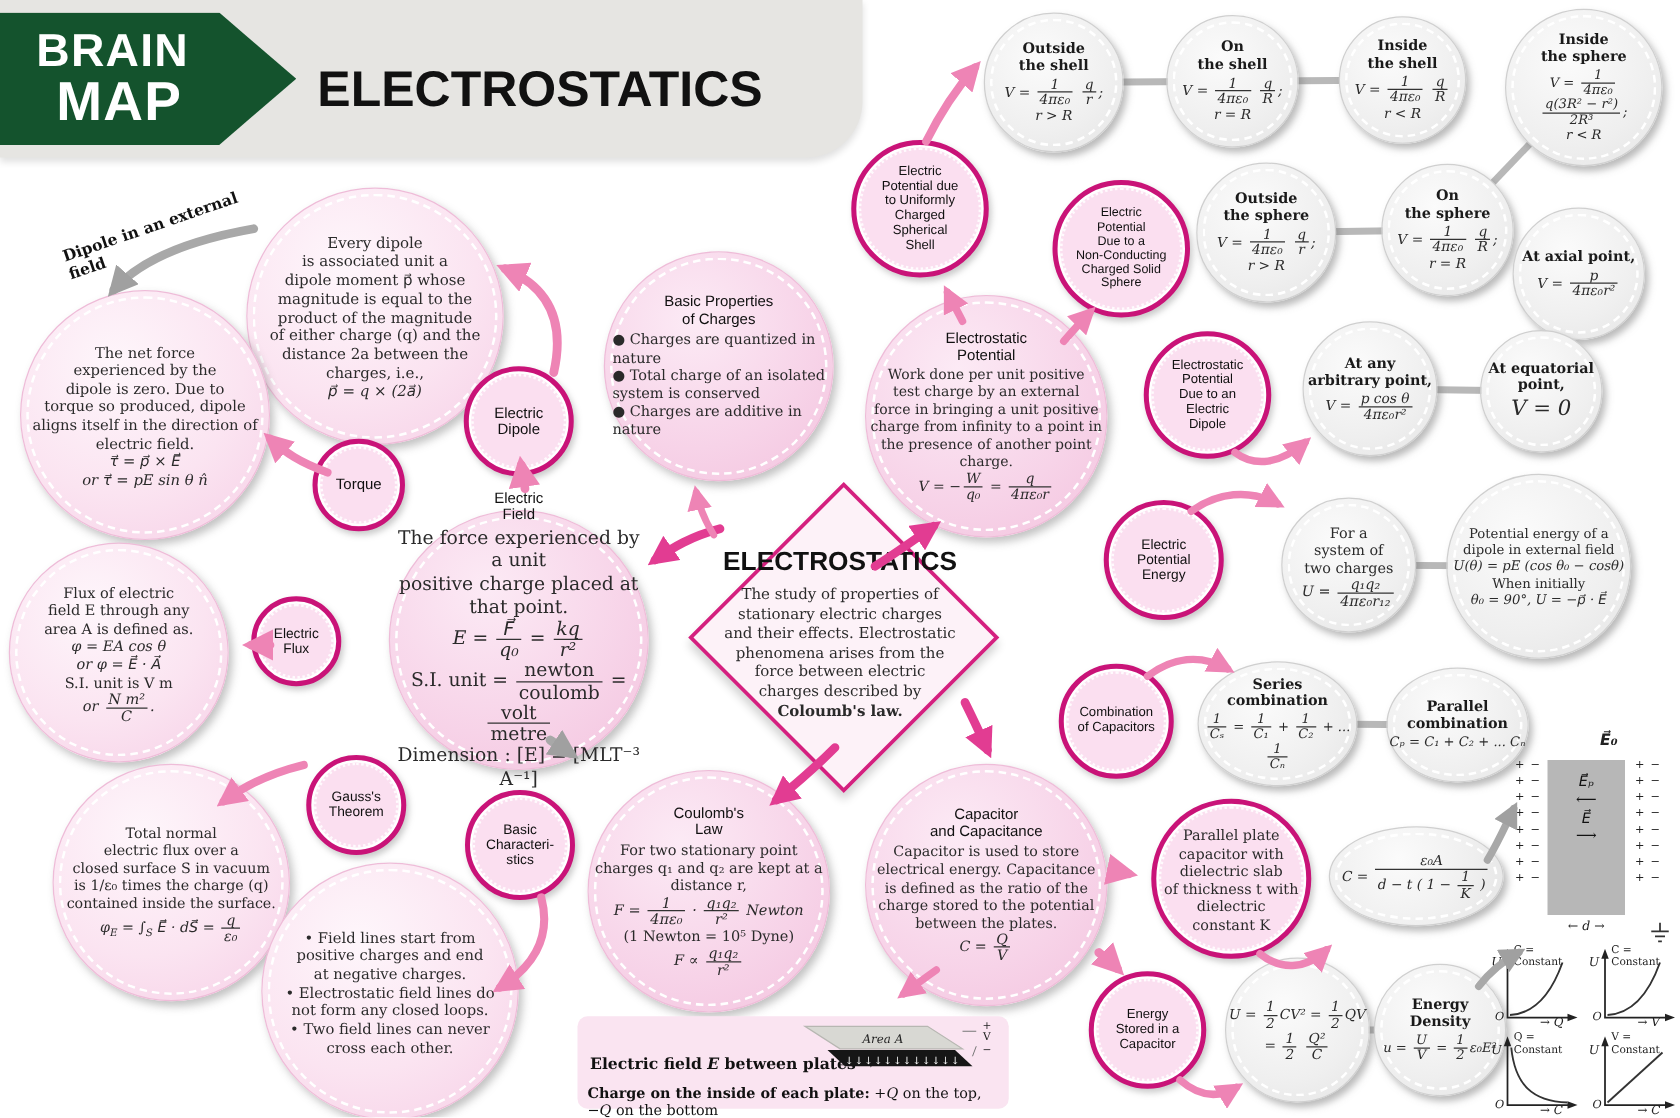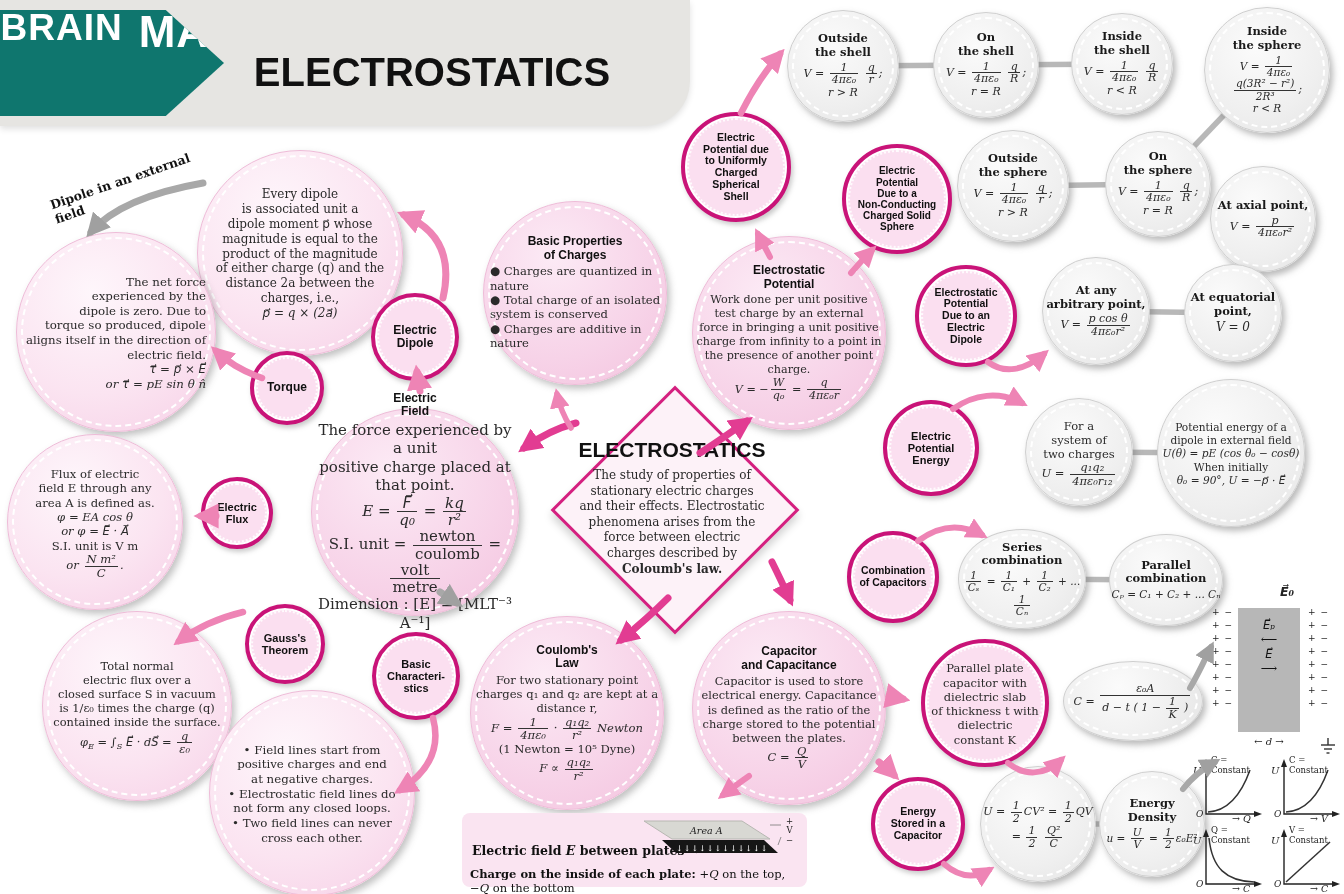--- a/index.html
+++ b/index.html
@@ -1,42 +1,42 @@
 <!DOCTYPE html>
 <html><head>
 <meta charset="utf-8">
 <style>
   html,body{margin:0;padding:0;background:#fff;}
   .canvas{position:relative;width:1344px;height:894px;overflow:hidden;background:#fff;
           font-family:"DejaVu Serif","DejaVu Sans",serif;color:#222;}
   
   .header-bar{position:absolute;left:0;top:0;width:690px;height:126px;background:#e6e5e2;
               border-radius:0 0 45px 0;z-index:5;box-shadow:0 3px 6px rgba(0,0,0,.12);}
-  .brand{position:absolute;left:0;top:10px;width:208px;height:106px;background:#0f766e;
+  .brand{position:absolute;left:0;top:10px;width:208px;height:106px;background:#14532d;
          clip-path:polygon(0 0,74% 0,100% 50%,74% 100%,0 100%);z-index:6;color:#fff;
          font-family:"Liberation Sans","DejaVu Sans",sans-serif;font-weight:bold;
-         display:flex;justify-content:center;padding-left:16px;line-height:.98;}
+         display:flex;flex-direction:column;justify-content:center;padding-left:29px;line-height:.98;}
   .brand .b1{font-size:37px;letter-spacing:1px;}
   .brand .b2{font-size:44px;letter-spacing:1px;margin-left:16px;}
   .main-title{position:absolute;left:252px;top:50px;width:360px;z-index:6;text-align:center;
               font-family:"Liberation Sans","DejaVu Sans",sans-serif;font-weight:900;
               font-size:40px;color:#111;letter-spacing:0px;}
   
   .circle{position:absolute;border-radius:50%;box-sizing:border-box;z-index:2;
           display:flex;flex-direction:column;align-items:center;justify-content:center;
           text-align:center;}
   .circle::before{content:"";position:absolute;inset:4px;border:2px dashed #fff;border-radius:50%;pointer-events:none;}
   .pink-big{background:radial-gradient(circle at 38% 30%,#fef6fb 0%,#fbe4f1 55%,#f6cfe6 100%);
             box-shadow:3px 4px 7px rgba(120,120,120,.45);border:1px solid #eebcd8;}
   .pink-strong{background:radial-gradient(circle at 38% 30%,#fceaf5 0%,#f7d3e8 60%,#f3c3de 100%);}
   .gray-c{background:radial-gradient(circle at 40% 32%,#fbfbfb 0%,#efefef 60%,#e4e4e4 100%);
           border:1px solid #cfcfcf;box-shadow:3px 4px 6px rgba(120,120,120,.5);}
   .label-pink{background:#fbdff0;border:4px solid #c91378;box-shadow:0 0 0 2px #fff inset,2px 3px 5px rgba(120,120,120,.4);}
   .label-pink::before{inset:2px;border:2px dotted rgba(255,255,255,.85);}
-  .ttl{font-family:"Liberation Sans","DejaVu Sans",sans-serif;font-weight:bold;color:#101010;
+  .ttl{font-family:"Liberation Sans","DejaVu Sans",sans-serif;font-weight:normal;color:#101010;
        line-height:1.12;font-size:12px;position:relative;z-index:1;}
   .ttl-serif{font-family:"DejaVu Serif","DejaVu Sans",serif;font-weight:bold;color:#1a1a1a;
              line-height:1.2;font-size:11.5px;position:relative;z-index:1;}
   .bdy{font-size:12px;line-height:1.24;color:#2a2a2a;position:relative;z-index:1;margin-top:2px;}
   .bdy .ln{min-height:1em;}
   .fm{font-style:italic;}
   .frac{display:inline-flex;flex-direction:column;vertical-align:middle;line-height:1.08;
         margin:0 2px;text-align:center;}
   .fn{border-bottom:1px solid #333;padding:0 2px;display:block;}
   .fd{padding:0 2px;display:block;}
@@ -128,21 +128,21 @@
         <div class="ln">is associated unit a</div>
         <div class="ln">dipole moment p⃗ whose</div>
         <div class="ln">magnitude is equal to the</div>
         <div class="ln">product of the magnitude</div>
         <div class="ln">of either charge (q) and the</div>
         <div class="ln">distance 2a between the</div>
         <div class="ln">charges, i.e.,</div>
         <div class="ln fm">p⃗ = q × (2a⃗)</div>
       </div>
   </div>
-  <div class="circle pink-big" style="left:16px;top:232px;width:200px;height:200px;text-align:right;">
+  <div class="circle pink-big" style="left:16px;top:232px;width:200px;height:200px;">
     <div class="bdy" style="font-size:11.8px">
         <div class="ln">The net force</div>
         <div class="ln">experienced by the</div>
         <div class="ln">dipole is zero. Due to</div>
         <div class="ln">torque so produced, dipole</div>
         <div class="ln">aligns itself in the direction of</div>
         <div class="ln">electric field.</div>
         <div class="ln fm">τ⃗ = p⃗ × E⃗</div>
         <div class="ln fm">or  τ⃗ = pE sin θ n̂</div>
       </div>
@@ -493,21 +493,21 @@
             <span class="fn">p cos θ</span>
             <span class="fd">4πε₀r²</span>
           </span></div>
       </div>
   </div>
   <div class="circle gray-c" style="left:1184px;top:264px;width:98px;height:98px;">
     <div class="ttl-serif">
         <div class="ln">At equatorial</div>
         <div class="ln">point,</div>
       </div>
-    <div class="bdy" style="font-size:12px">
+    <div class="bdy" style="font-size:17px">
         <div class="ln fm">V = 0</div>
       </div>
   </div>
   <div class="circle gray-c" style="left:1025px;top:398px;width:108px;height:108px;">
     <div class="bdy" style="font-size:11.5px">
         <div class="ln">For a</div>
         <div class="ln">system of</div>
         <div class="ln">two charges</div>
         <div class="ln fm">U = <span class="frac">
             <span class="fn">q₁q₂</span>

